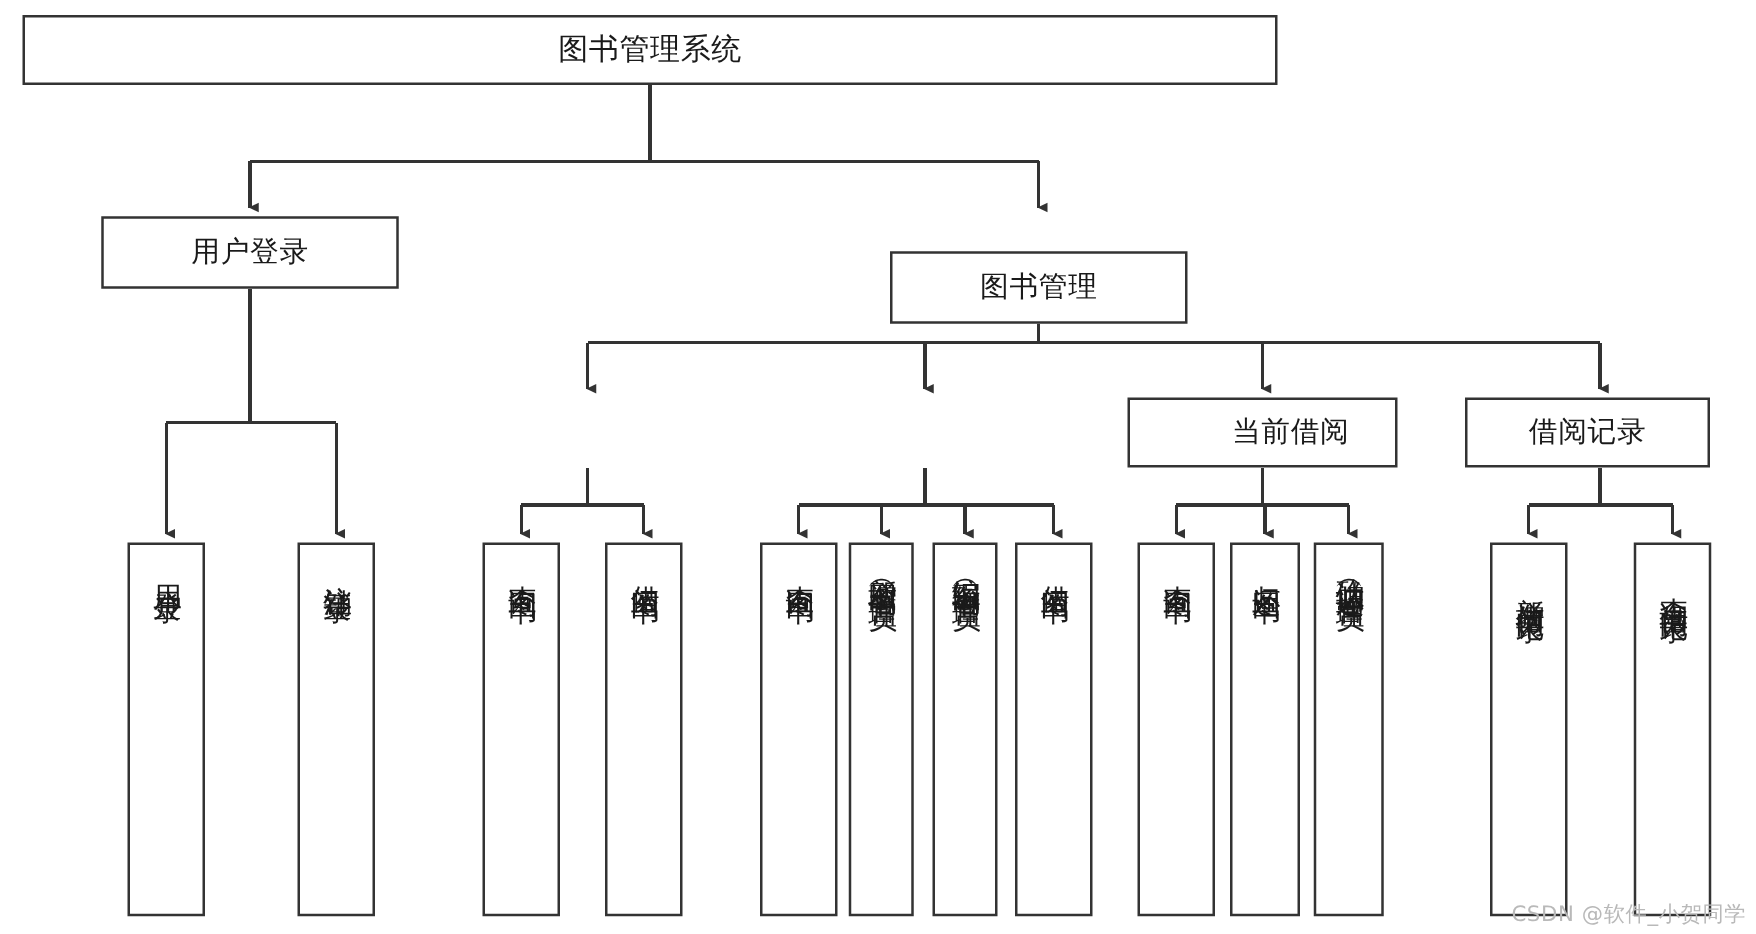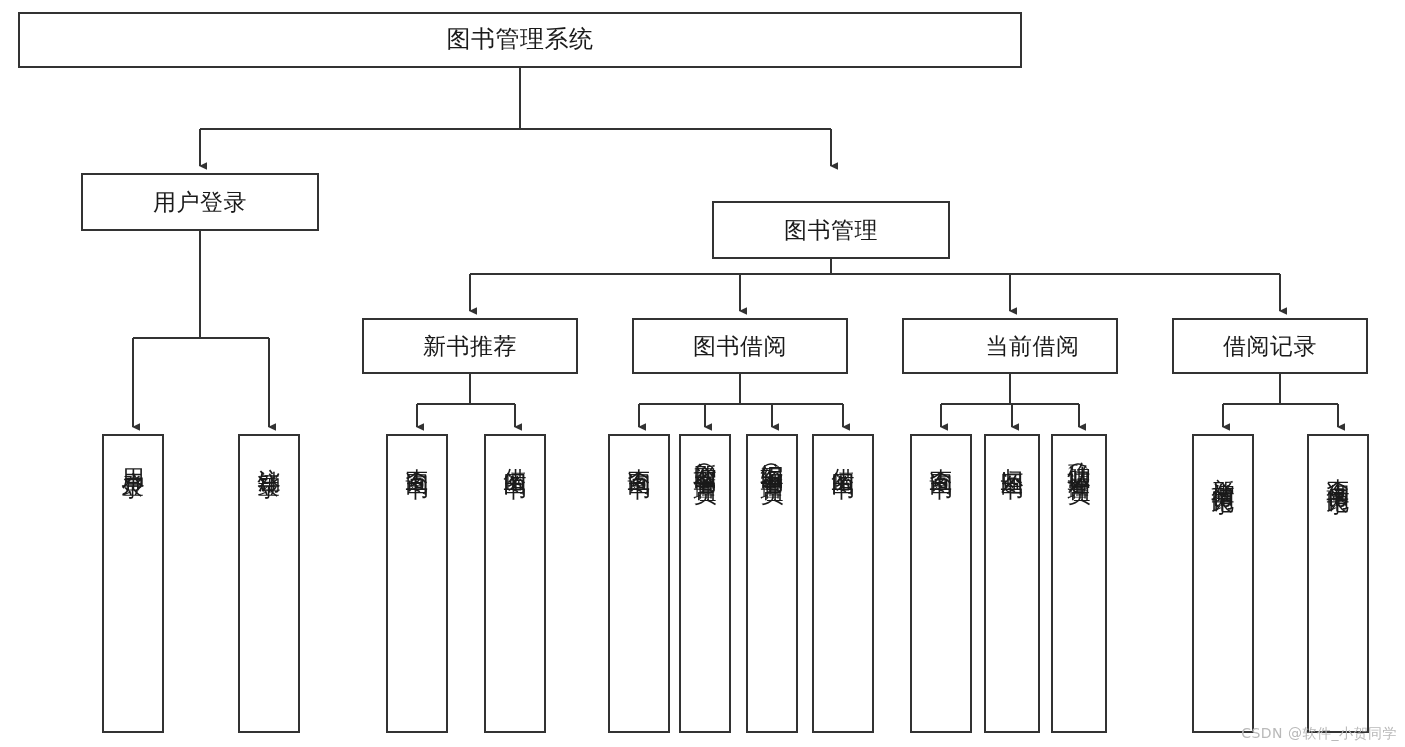--- a/index.html
+++ b/index.html
@@ -57,21 +57,21 @@
     letter-spacing: 3px;
     line-height: 1;
   }
   #root-node .lbl {
     font-size: 24px;
   }
   #watermark {
     position: absolute;
     right: 8px;
     bottom: 4px;
-    font-size: 14px;
+    font-size: 17px;
     color: #b9b9b9;
     letter-spacing: 0.5px;
     white-space: nowrap;
   }
 </style>
 </head>
 <body>
 
 <div id="canvas">
 
@@ -129,26 +129,20 @@
     <span class="lbl">图书管理系统</span>
   </div>
 
   <div class="node horiz" style="left:81px; top:173px; width:238px; height:58px;">
     <span class="lbl">用户登录</span>
   </div>
   <div class="node horiz" style="left:712px; top:173px; width:238px; height:58px;margin-top:28px;">
     <span class="lbl">图书管理</span>
   </div>
 
-  <div class="node horiz" style="left:362px; top:318px; width:216px; height:56px;">
-    <span class="lbl">新书推荐</span>
-  </div>
-  <div class="node horiz" style="left:632px; top:318px; width:216px; height:56px;">
-    <span class="lbl">图书借阅</span>
-  </div>
   <div class="node horiz" style="left:902px; top:318px; width:216px; height:56px;padding-left:45px;">
     <span class="lbl">当前借阅</span>
   </div>
   <div class="node horiz" style="left:1172px; top:318px; width:196px; height:56px;">
     <span class="lbl">借阅记录</span>
   </div>
 
   <div class="node vert" style="left:102px; top:434px; width:62px; height:299px;">
     <span class="lbl">用户登录</span>
   </div>

